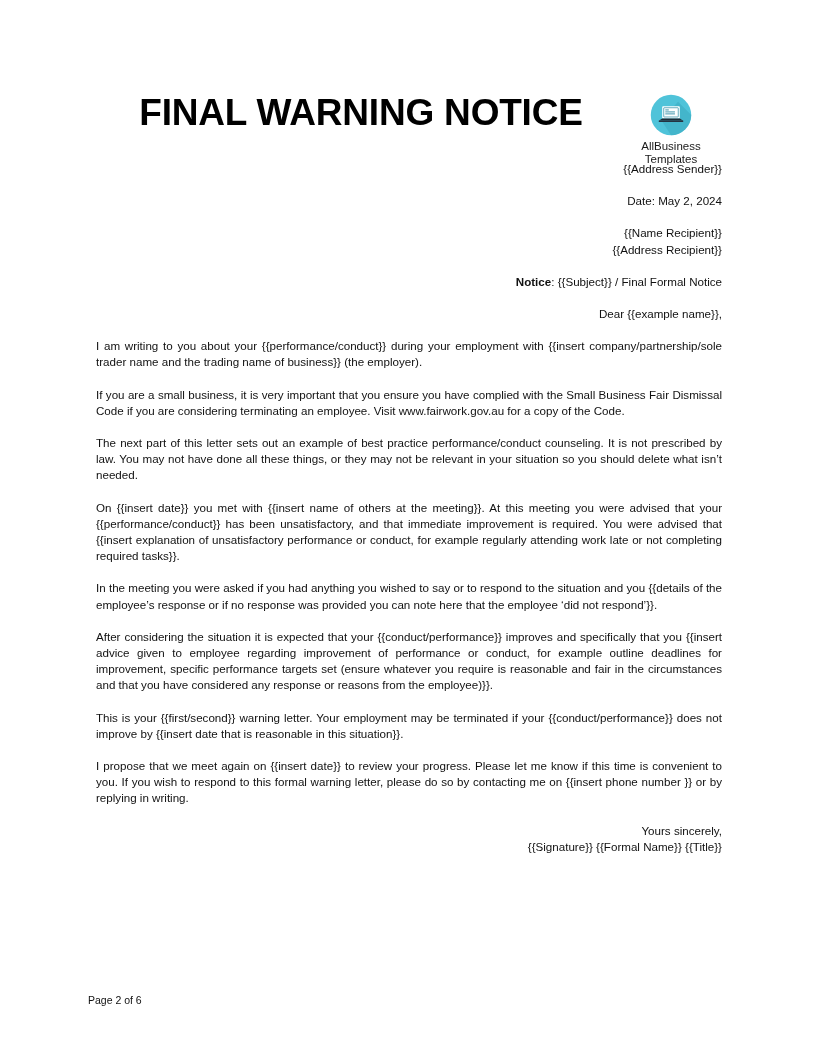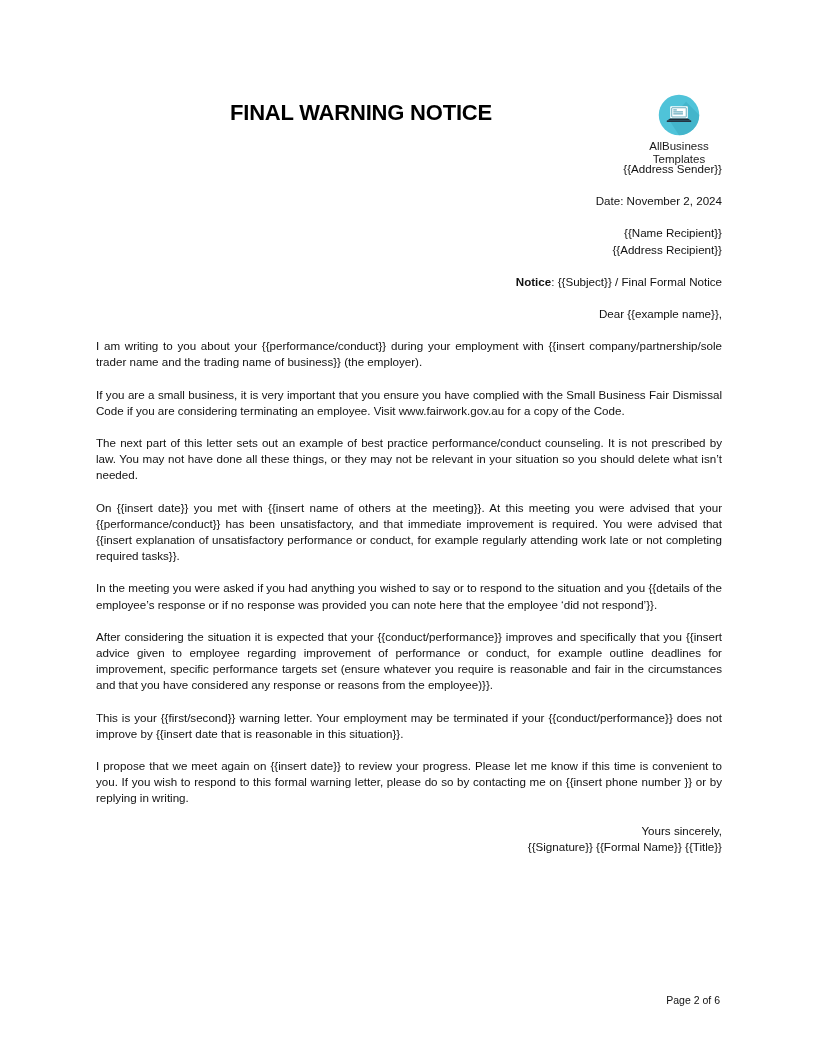--- a/index.html
+++ b/index.html
@@ -33,31 +33,31 @@
   }
 
   .doc-title {
     position: absolute;
     left: 0;
     right: 96px;
     top: 0;
     text-align: center;
     font-family: "Liberation Sans", sans-serif;
     font-weight: bold;
-    font-size: 22px;
+    font-size: 37px;
     letter-spacing: -0.2px;
     line-height: 34px;
     color: #000000;
     white-space: nowrap;
   }
 
   
   .logo {
     position: absolute;
-    right: 0;
+    right: 8px;
     top: -3px;
     width: 86px;
     text-align: center;
   }
   .logo-mark {
     width: 44px;
     height: 44px;
     margin: 0 auto;
     display: block;
   }
@@ -92,24 +92,24 @@
   .blk.tight { margin-bottom: 0; }
   .blk:last-child { margin-bottom: 16px; }
 
   .line { display: block; }
 
   .bold { font-weight: bold; }
 
   
   .footer {
     position: absolute;
-    left: 98px;
+    left: 88px;
     right: 96px;
     top: 994px;
-    text-align: right;
+    text-align: left;
     font-family: "Liberation Sans", sans-serif;
     font-size: 10.5px;
     color: #111111;
   }
 </style>
 </head>
 <body>
 
 <div class="page">
 
@@ -137,21 +137,21 @@
 
   </div>
 
   <div class="body-text">
 
     <p class="blk plain">
       <span class="line">{{Address Sender}}</span>
     </p>
 
     <p class="blk plain">
-      <span class="line">Date: November 2, 2024</span>
+      <span class="line">Date: May 2, 2024</span>
     </p>
 
     <p class="blk plain">
       <span class="line">{{Name Recipient}}</span>
       <span class="line">{{Address Recipient}}</span>
     </p>
 
     <p class="blk plain"><span class="bold">Notice</span><span>: {{Subject}} / Final Formal Notice</span></p>
 
     <p class="blk plain">Dear {{example name}},</p>

